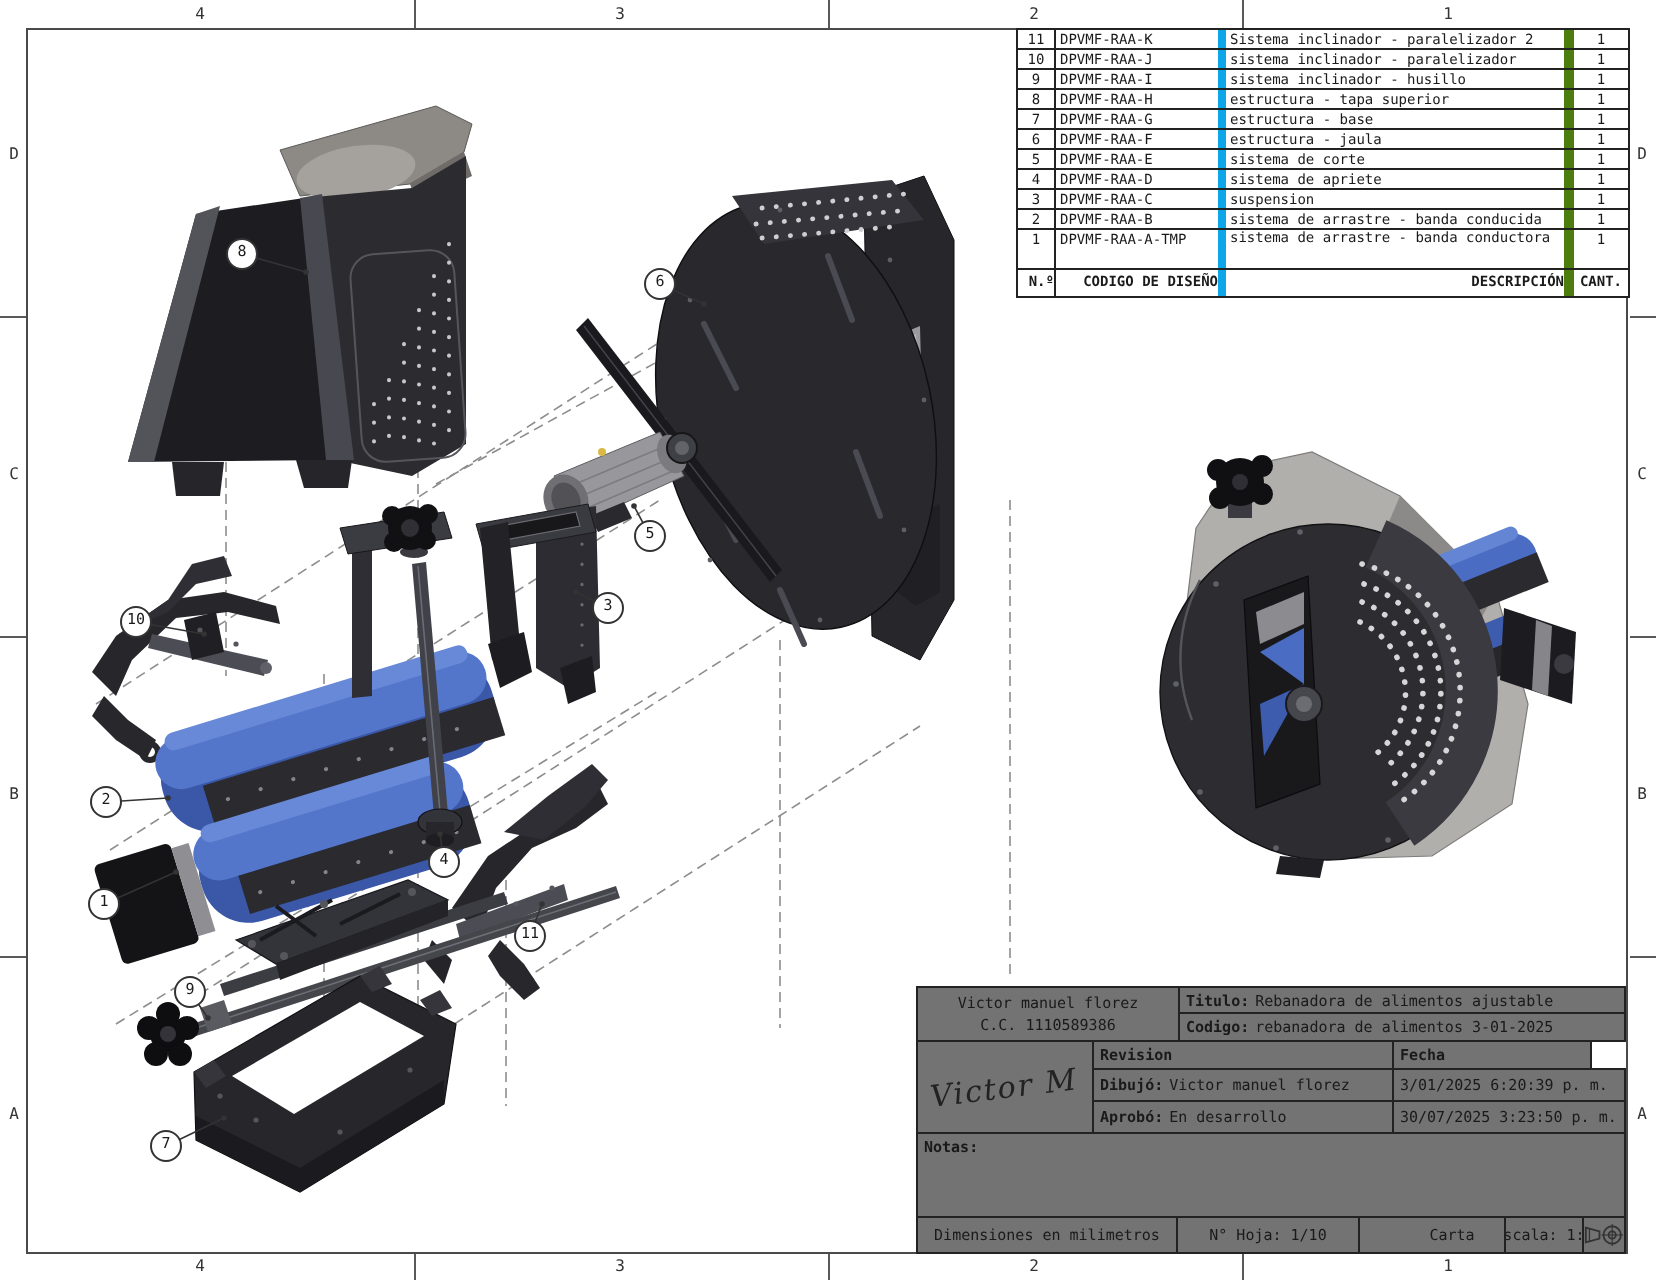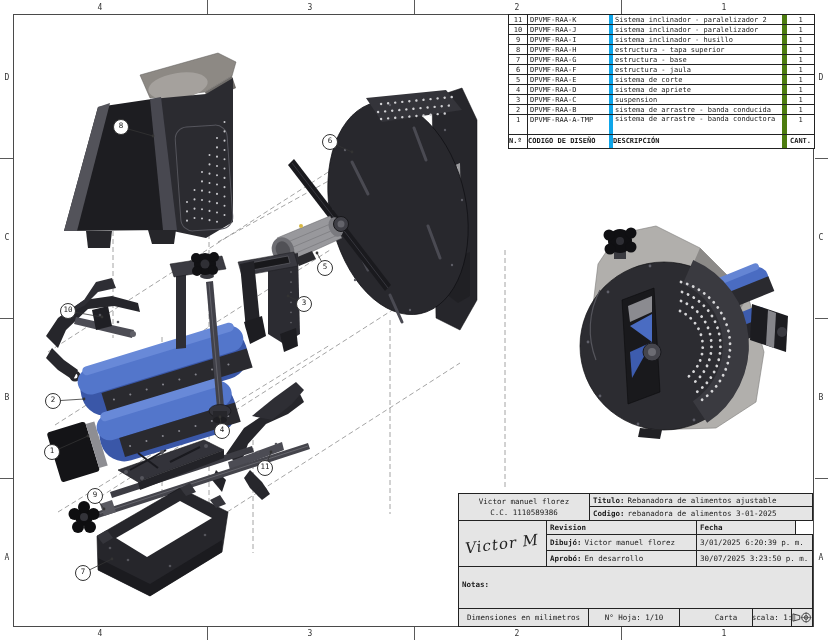--- a/index.html
+++ b/index.html
@@ -14,27 +14,27 @@
   .balloon{position:absolute;width:14px;height:14px;border:1px solid #333;border-radius:50%;
            background:#fff;font-size:7.5px;line-height:12px;text-align:center;
            transform:translate(-50%,-50%);z-index:5}
   
   .ptable{position:absolute;left:508px;top:14px;width:307px;border:1px solid #222;
           background:#fff;z-index:4;box-sizing:border-box}
   .prow{display:flex;border-bottom:1px solid #222;height:10px;font-size:7px;line-height:10px;box-sizing:border-box}
   .prow.dbl{height:20px}
   .prow.dbl .c-desc{line-height:9px;white-space:normal}
   .prow.hdr{height:13px;line-height:13px;font-weight:bold;border-bottom:none}
-  .prow.hdr .c-no,.prow.hdr .c-code,.prow.hdr .c-desc{text-align:left;padding-left:0}
+  .prow.hdr .c-no,.prow.hdr .c-code,.prow.hdr .c-desc{text-align:right;padding-left:0}
   .c-no{width:19px;text-align:center;border-right:1px solid #222;box-sizing:border-box}
   .c-code{width:85px;padding-left:2px;border-right:4px solid #0ea5e9;white-space:nowrap;overflow:hidden;box-sizing:border-box}
   .c-desc{width:174px;padding-left:2px;border-right:5px solid #4d7c0f;white-space:nowrap;overflow:hidden;box-sizing:border-box}
   .c-qty{flex:1;text-align:center}
   
-  .tb{position:absolute;border:1px solid #222;font-size:7.5px;background:#e5e5e5;z-index:4;
+  .tb{position:absolute;border:1px solid #222;font-size:7.5px;background:#737373;z-index:4;
       box-sizing:border-box;display:flex;align-items:center;padding-left:3px;white-space:nowrap;overflow:hidden}
   .tb b{margin-right:3px}
   .tb.center{justify-content:center;padding-left:0}
   .sig{font-family:"DejaVu Serif",serif;font-style:italic;font-size:15px;color:#222;
        transform:rotate(-7deg);letter-spacing:1px}
 </style>
 </head>
 <body>
 
 <div class="sheet">
@@ -460,21 +460,21 @@
   </div>
   <div class="tb" style="left:696px;top:520px;width:100px;height:15px">
     <b>Fecha</b>
   </div>
   <div class="tb" style="left:696px;top:534px;width:117px;height:17px">
     <span>3/01/2025 6:20:39 p. m.</span>
   </div>
   <div class="tb" style="left:696px;top:550px;width:117px;height:17px">
     <span>30/07/2025 3:23:50 p. m.</span>
   </div>
-  <div class="tb" style="left:458px;top:566px;width:355px;height:43px;align-items:flex-start;padding-top:13px">
+  <div class="tb" style="left:458px;top:566px;width:355px;height:43px;align-items:flex-start;padding-top:2px">
     <b>Notas:</b>
   </div>
   <div class="tb center" style="left:458px;top:608px;width:131px;height:19px">
     <span>Dimensiones en milimetros</span>
   </div>
   <div class="tb center" style="left:588px;top:608px;width:92px;height:19px">
     <span>N° Hoja: 1/10</span>
   </div>
   <div class="tb center" style="left:679px;top:608px;width:94px;height:19px">
     <span>Carta</span>

